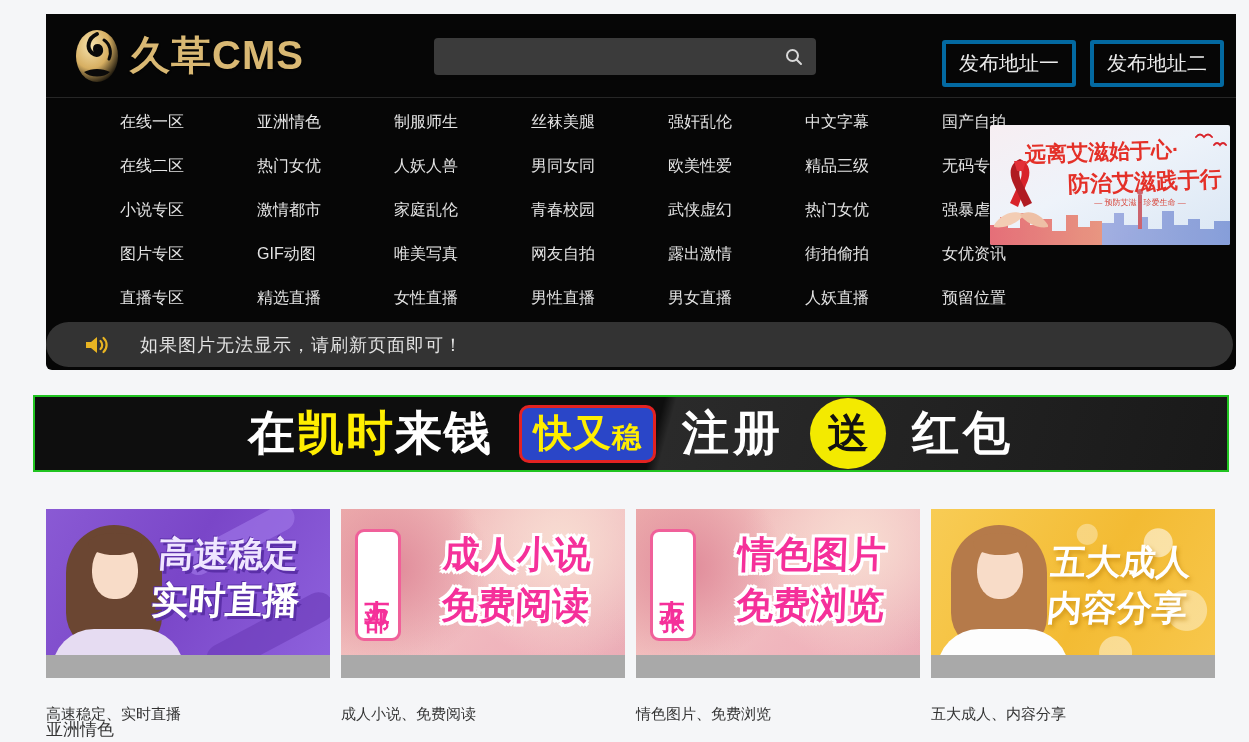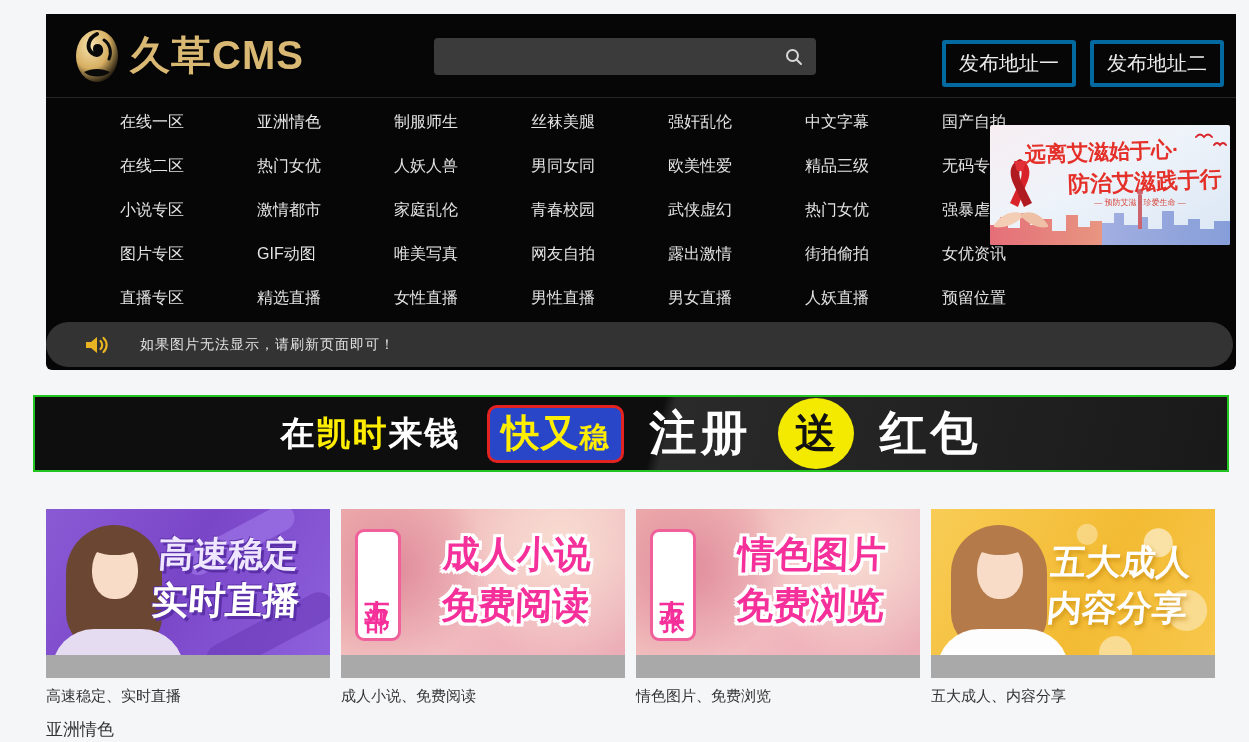--- a/index.html
+++ b/index.html
@@ -20,38 +20,38 @@
   .pub-btn { background:transparent; border:4px solid #0369a1; border-radius:3px; color:#ececec; font-size:20px; padding:6px 13px; cursor:pointer; font-family:"Liberation Sans", sans-serif; }
 
   .nav-wrap { position:relative; height:224px; padding:2px 0 0 30px;margin-left:44px; }
   .nav-grid { display:grid; grid-template-columns:repeat(7,137px); grid-auto-rows:44px; align-items:center; width:960px; }
   .nav-item { color:#e3e3e3; font-size:16px; cursor:pointer; width:max-content; }
 
   
   .poster { position:absolute; top:27px; right:6px; width:240px; height:120px; cursor:pointer; overflow:hidden; border-radius:2px; }
 
   .notice { margin:0 3px 3px 0; height:45px; background:#333333; border-radius:24px; display:flex; align-items:center; padding:0 20px 0 38px; }
-  .notice-text { color:#e2e2e2; font-size:14px; margin-left:30px; letter-spacing:1px; }
+  .notice-text { color:#e2e2e2; font-size:18px; margin-left:30px; letter-spacing:1px; }
 
   
   .banner { position:absolute; left:33px; top:395px; width:1196px; height:77px; border:2px solid #21c421; background:linear-gradient(105deg,#0e0e0e 0%, #0e0e0e 52%, #2a2a2a 53%, #191919 100%); display:flex; align-items:center; justify-content:center; gap:26px; cursor:pointer; }
-  .b-main { font-size:34px; font-weight:bold; color:#fff; letter-spacing:2px; white-space:nowrap; }
+  .b-main { font-size:47px; font-weight:bold; color:#fff; letter-spacing:2px; white-space:nowrap; }
   .b-main .yel { color:#ffee00; }
   .b-box { background:#2a46c8; border:3px solid #e32222; border-radius:10px; height:58px; padding:0 12px; display:flex; align-items:center; justify-content:center; }
   .b-box .box-big { color:#ffee00; font-size:38px; font-weight:bold; letter-spacing:1px; }
   .b-box .box-small { color:#ffee00; font-size:29px; font-weight:bold; margin-top:8px; }
   .b-reg, .b-red { font-size:47px; font-weight:bold; color:#fff; letter-spacing:4px; }
   .b-gift { width:76px; height:71px; background:#f3ea00; border-radius:50%; display:flex; align-items:center; justify-content:center; color:#111; font-size:41px; font-weight:bold; }
 
   
   .cards { position:absolute; left:46px; top:509px; display:grid; grid-template-columns:repeat(4,284px); column-gap:11px; }
   .card { cursor:pointer; }
   .card-img { position:relative; height:169px; overflow:hidden; }
   .card-strip { position:absolute; bottom:0; left:0; right:0; height:23px; background:#a9a9a9; }
-  .card-caption { margin-top:9px; font-size:15px; color:#333; }
+  .card-caption { margin-top:27px; font-size:15px; color:#333; }
 
   .theme-purple { background:linear-gradient(120deg,#8a5ad4 0%, #7a46c8 45%, #8f63de 100%); }
   .theme-purple .deco1 { position:absolute; right:30px; top:18px; width:120px; height:26px; background:#9d74e6; border-radius:13px; transform:rotate(-28deg); opacity:.7; }
   .theme-purple .deco2 { position:absolute; right:-10px; bottom:30px; width:140px; height:30px; background:#6a3ab8; border-radius:15px; transform:rotate(-28deg); opacity:.6; }
   .purple-text { position:absolute; right:8px; top:22px; width:190px; text-align:center; transform:skewX(-4deg); line-height:1.3; }
   .purple-text .l1 { font-size:35px; font-weight:bold; color:#efe6ff; text-shadow:3px 3px 0 #5b2fa8, -1px -1px 0 #5b2fa8; }
   .purple-text .l2 { font-size:37px; font-weight:bold; color:#fff; text-shadow:3px 3px 0 #5b2fa8, -1px -1px 0 #5b2fa8; }
 
   .theme-pink { background:radial-gradient(circle at 18% 35%, #e08b9a 0%, rgba(224,139,154,0) 38%), radial-gradient(circle at 78% 22%, #f8ddd2 0%, rgba(248,221,210,0) 45%), radial-gradient(circle at 60% 85%, #f0b4bc 0%, rgba(240,180,188,0) 55%), linear-gradient(135deg,#eeb0ae 0%, #f2c3c4 50%, #e9a9b4 100%); }
   .pink-tag { position:absolute; left:14px; top:20px; width:46px; height:112px; background:#fff; border:3px solid #f0609a; border-radius:9px; display:flex; align-items:center; justify-content:center; }

